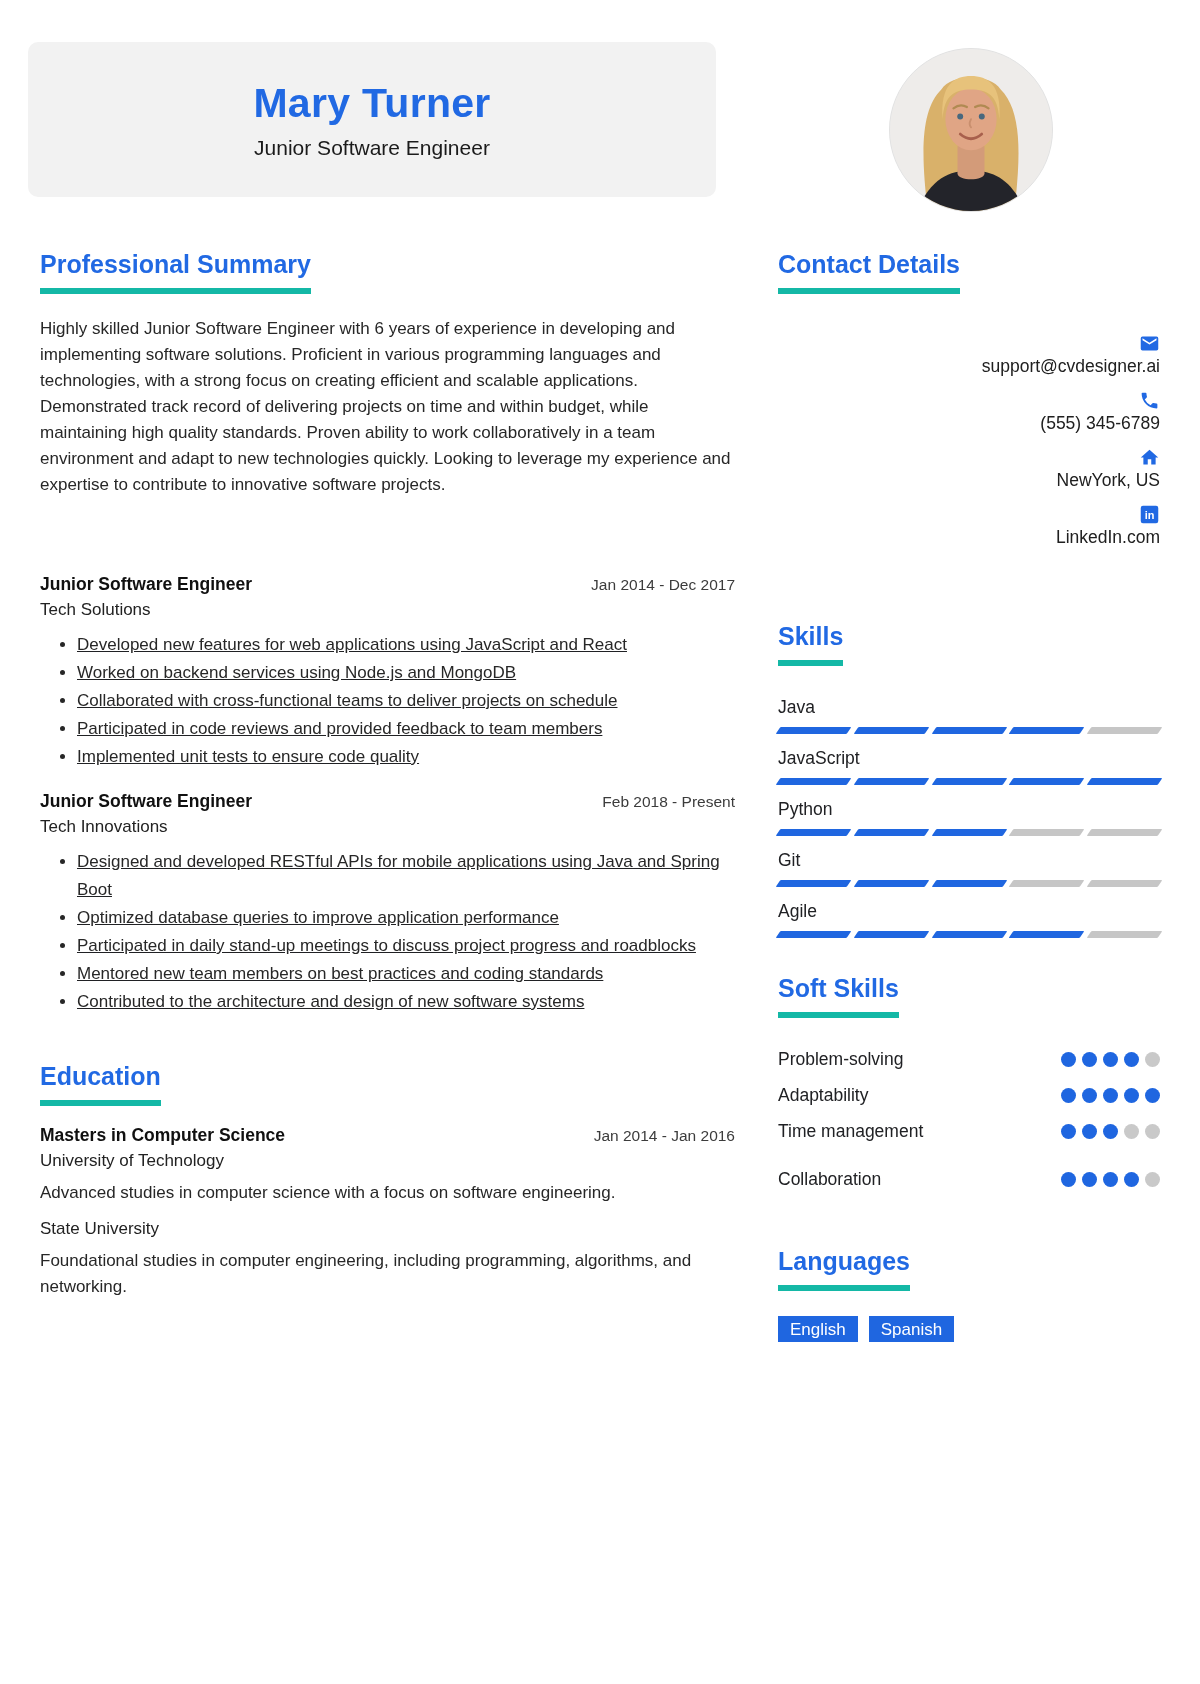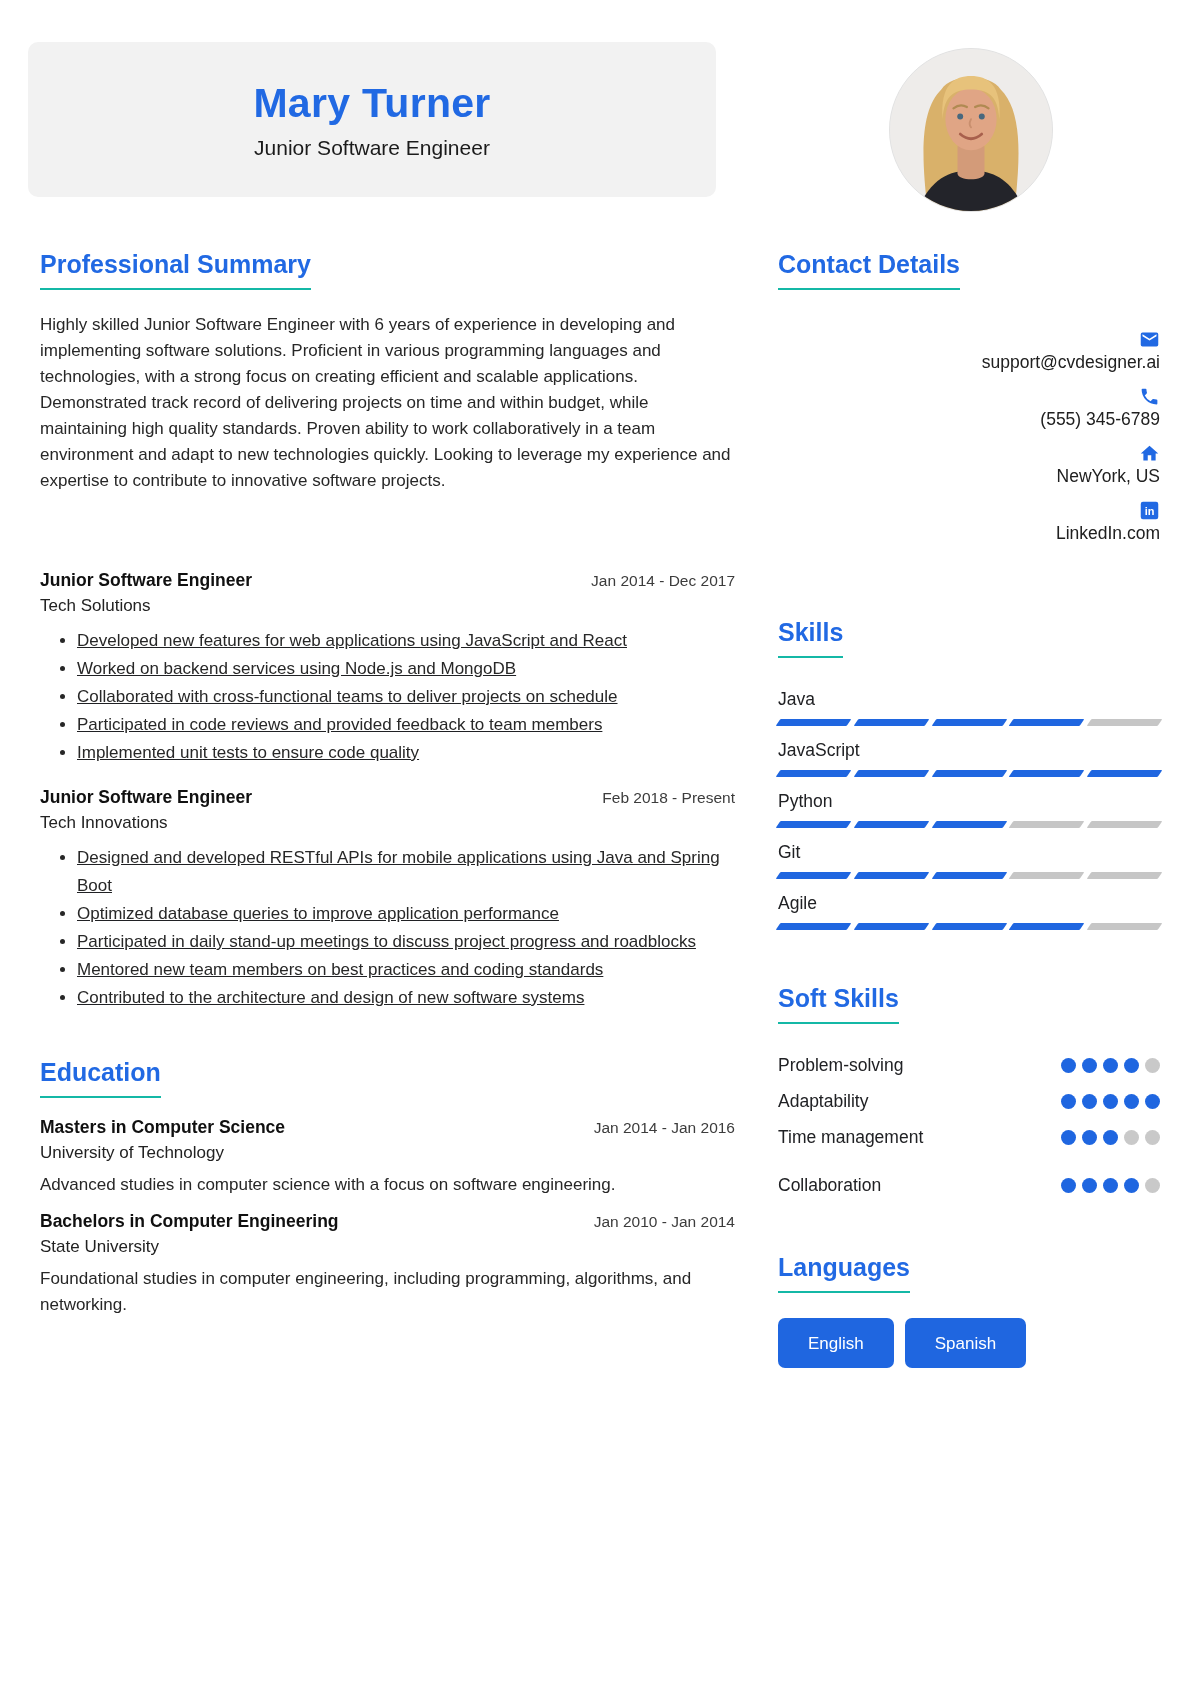--- a/index.html
+++ b/index.html
@@ -28,21 +28,21 @@
     width:164px;height:164px;border-radius:50%;margin-left:173px;margin-top:6px;
     overflow:hidden;background:#ececec;border:1px solid #e2e2e2;
   }
   .avatar svg{width:100%;height:100%;display:block;}
   
   .columns{display:flex;padding:0 40px;margin-top:38px;}
   .col-left{width:695px;}
   .col-right{width:382px;margin-left:43px;}
   .sec-h{
     display:inline-block;margin:0 0 15px 0;color:var(--accent);
-    font-size:25px;font-weight:700;padding-bottom:9px;border-bottom:2px solid #14b8a6;
+    font-size:25px;font-weight:700;padding-bottom:9px;border-bottom:6px solid #14b8a6;
   }
   
   .summary-text{margin:7px 0 0;font-size:17px;line-height:26px;color:#272727;}
   .sec-we{margin-top:76px;}
   .sec-edu{margin-top:46px;}
   .entry{margin-top:4px;}
   .entry + .entry{margin-top:20px;}
   .entry-head{display:flex;justify-content:space-between;align-items:baseline;}
   .entry-title{font-size:17.5px;font-weight:700;color:#101010;}
   .entry-date{font-size:15.5px;color:#3c3c3c;white-space:nowrap;}
@@ -58,31 +58,31 @@
   .cicon{width:21px;height:21px;color:var(--accent);flex:0 0 auto;display:inline-flex;}
   .cicon svg{width:100%;height:100%;}
   .contact-text{font-size:17.5px;color:#202020;}
   .sec-skills{margin-top:74px;}
   .skills-list{margin-top:16px;}
   .skill{margin-bottom:14px;}
   .skill-name{font-size:17.5px;margin-bottom:9px;}
   .bar{display:flex;gap:7px;}
   .seg{flex:1;height:7px;transform:skewX(-34deg);border-radius:1px;background:var(--bar-empty);}
   .seg.filled{background:var(--bar-filled);}
-  .sec-soft{margin-top:54px;}
+  .sec-soft{margin-top:36px;}
   .soft-list{margin-top:16px;}
   .soft-row{display:flex;justify-content:space-between;align-items:center;margin-bottom:15px;gap:35px;}
   .soft-row.spaced{margin-top:27px;}
   .soft-name{font-size:17.5px;}
   .dots{display:flex;gap:6px;}
   .dot{width:15px;height:15px;border-radius:50%;background:var(--dot-empty);}
   .dot.filled{background:var(--bar-filled);}
   .sec-lang{margin-top:57px;}
   .pills{display:flex;gap:11px;margin-top:10px;}
-  .pill{background:var(--bar-filled);color:#fff;font-size:17px;padding:8px 30px;border-radius:7px;line-height:1;display:inline-flex;align-items:center;height:50px;}
+  .pill{background:var(--bar-filled);color:#fff;font-size:17px;padding:8px 12px;border-radius:0;line-height:1;display:inline-flex;align-items:center;height:26px;}
 </style>
 </head>
 <body>
 
 <div class="page">
 
   <div class="top-row">
     <div class="header-card">
       <h1 class="name">Mary Turner</h1>
       <div class="job-title">Junior Software Engineer</div>
@@ -153,24 +153,20 @@
         <div class="edu-entry">
           <div class="entry-head">
             <span class="entry-title">Masters in Computer Science</span>
             <span class="entry-date">Jan 2014 - Jan 2016</span>
           </div>
           <div class="entry-sub">University of Technology</div>
           <p class="edu-desc">Advanced studies in computer science with a focus on software engineering.</p>
         </div>
 
         <div class="edu-entry">
-          <div class="entry-head">
-            <span class="entry-title">Bachelors in Computer Engineering</span>
-            <span class="entry-date">Jan 2010 - Jan 2014</span>
-          </div>
           <div class="entry-sub">State University</div>
           <p class="edu-desc">Foundational studies in computer engineering, including programming, algorithms, and networking.</p>
         </div>
       </section>
 
     </div>
 
     <div class="col-right">
 
       <section>

